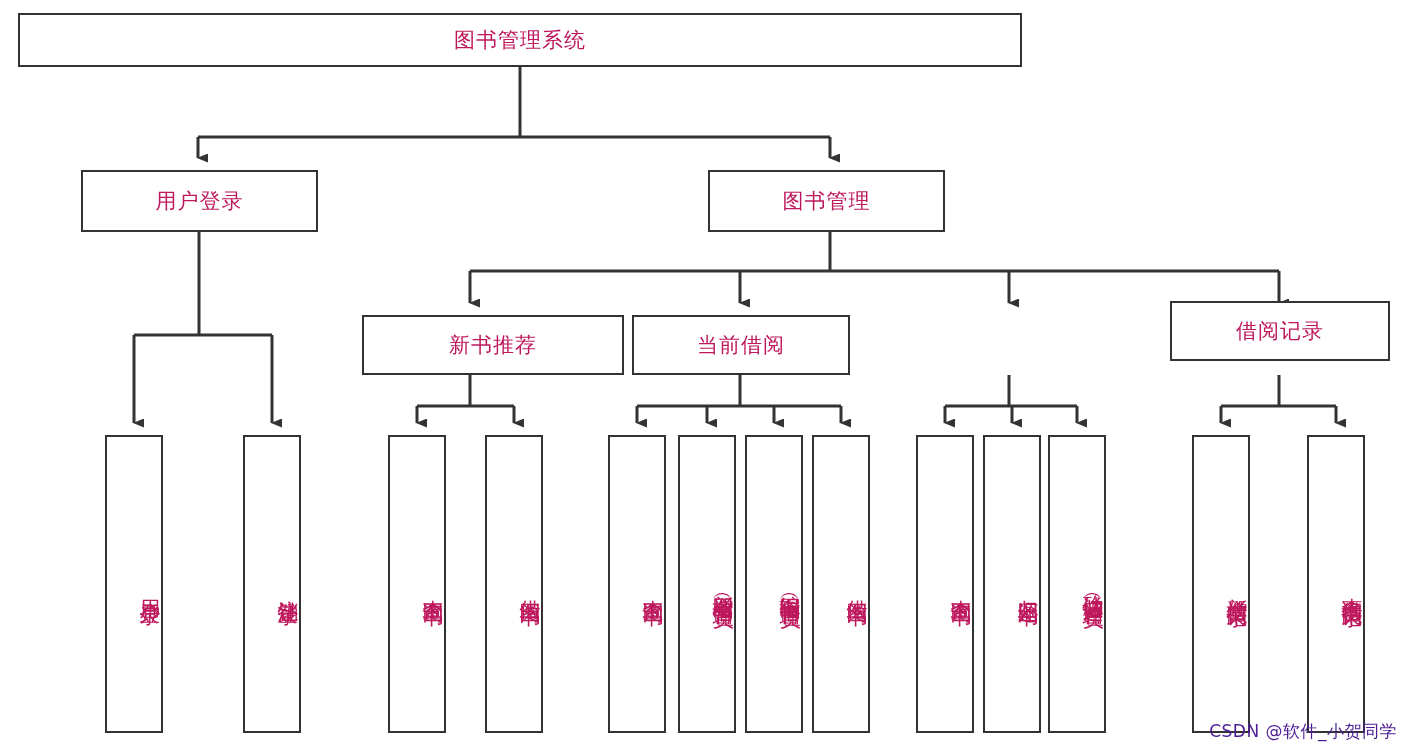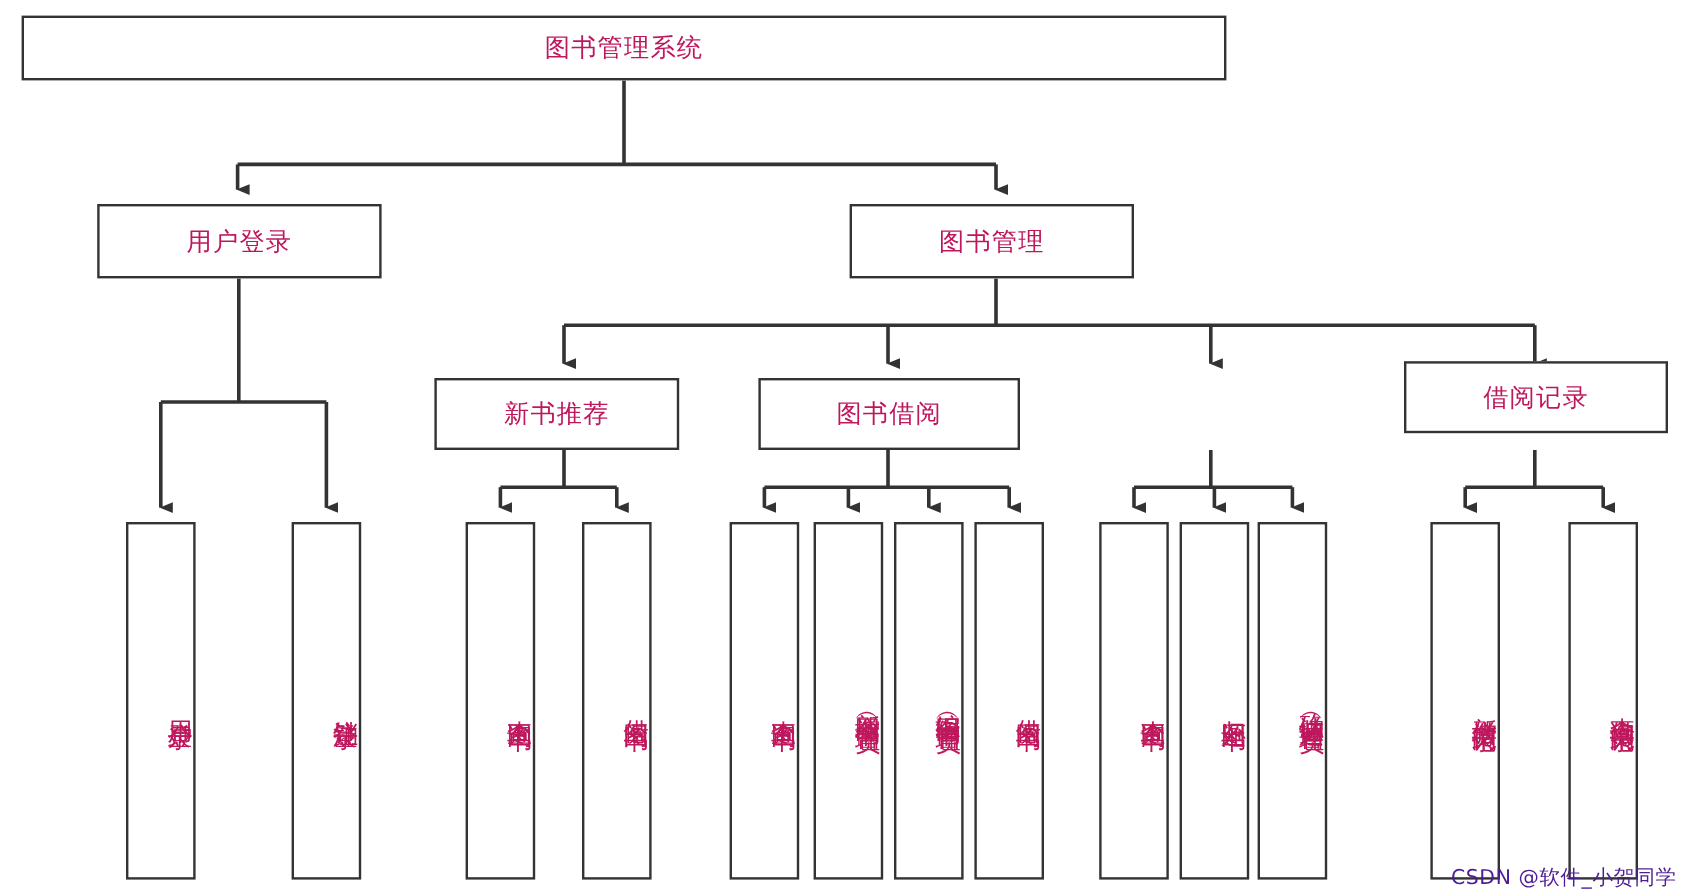--- a/index.html
+++ b/index.html
@@ -124,25 +124,25 @@
     <span>图书管理系统</span>
   </div>
 
   <div class="node horiz" style="left:81px; top:170px; width:237px; height:62px;">
     <span>用户登录</span>
   </div>
   <div class="node horiz" style="left:670px; top:170px; width:237px; height:62px;margin-left:38px;">
     <span>图书管理</span>
   </div>
 
-  <div class="node horiz" style="left:362px; top:315px; width:204px; height:60px;">
+  <div class="node horiz" style="left:362px; top:315px; width:262px; height:60px;">
     <span>新书推荐</span>
   </div>
   <div class="node horiz" style="left:632px; top:315px; width:218px; height:60px;">
-    <span>图书借阅</span>
+    <span>当前借阅</span>
   </div>
   <div class="node horiz" style="left:1170px; top:301px; width:220px; height:60px;">
     <span>借阅记录</span>
   </div>
 
   <div class="node vert" style="left:105px; top:435px; width:58px; height:298px;">
     <span class="vlabel">用户登录</span>
   </div>
   <div class="node vert" style="left:243px; top:435px; width:58px; height:298px;">
     <span class="vlabel">注销登录</span>

